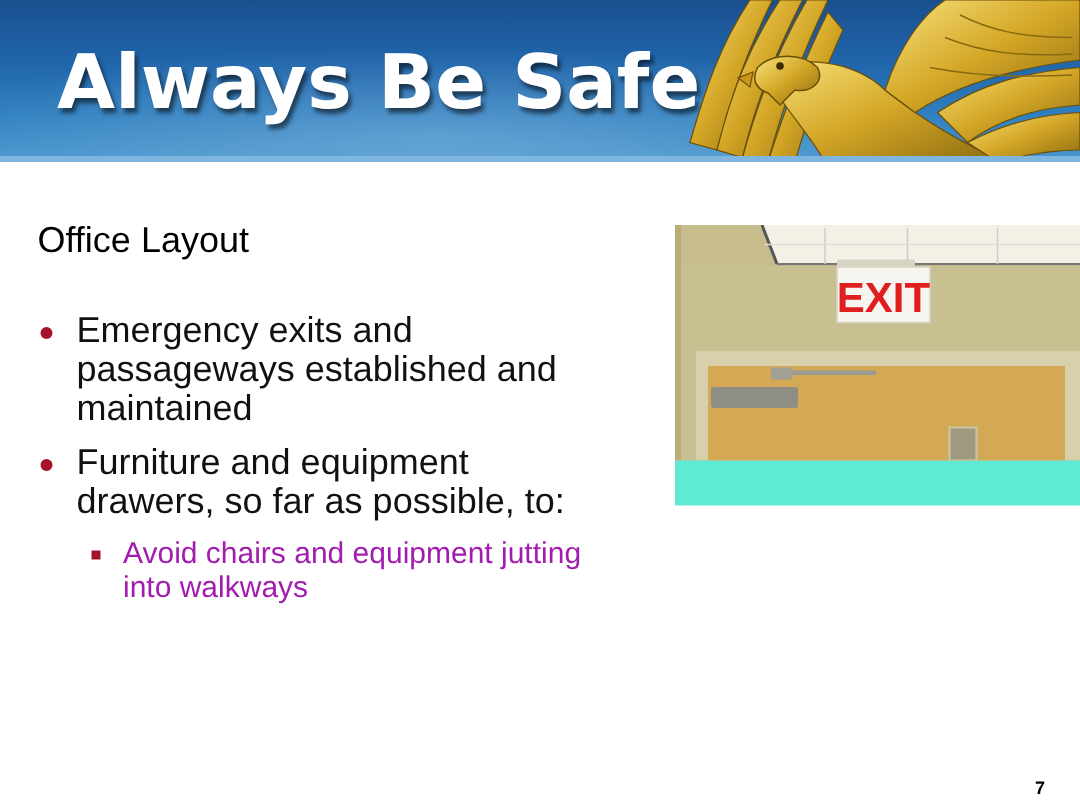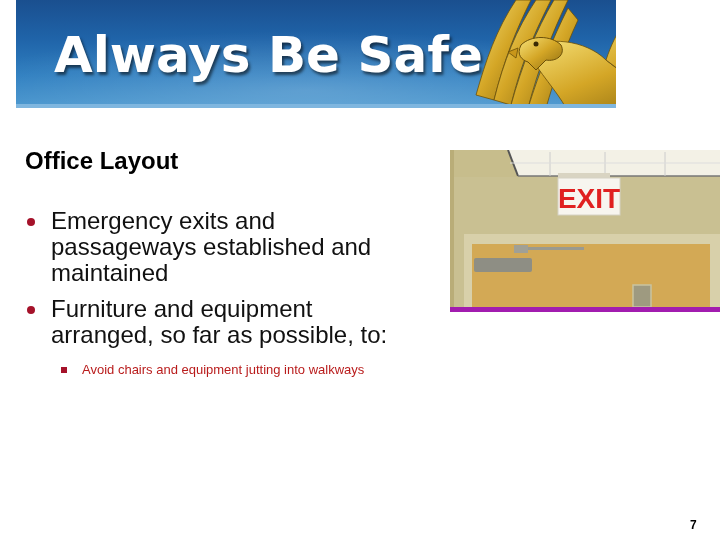--- a/index.html
+++ b/index.html
@@ -1,31 +1,31 @@
 <!DOCTYPE html>
 <html><head>
 <meta charset="utf-8">
 <style>
   html, body { margin:0; padding:0; }
   body { width:720px; height:540px; position:relative; overflow:hidden; background:#ffffff; font-family:"Liberation Sans", sans-serif; }
-  .banner { position:absolute; left:16px; top:0; width:600px; height:108px;
+  .banner { position:absolute; left:0; top:0; width:720px; height:108px;
     background: linear-gradient(180deg, #1a4f8f 0%, #1f63a8 35%, #2f7fc0 70%, #4a97cf 100%); overflow:hidden;text-align:right; }
   .banner::after { content:""; position:absolute; left:0; right:0; bottom:0; height:4px; background:#7fb6df; }
   .banner-shine { position:absolute; left:-60px; top:30px; width:700px; height:120px; border-radius:50%;
     background: radial-gradient(ellipse at center, rgba(255,255,255,0.18) 0%, rgba(255,255,255,0) 70%); }
   .banner-title { position:absolute; left:38px; top:26px; font-size:50px; font-weight:bold; color:#ffffff;
     letter-spacing:0px; text-shadow: 2px 3px 3px rgba(0,0,0,0.55); font-family:"DejaVu Sans", sans-serif; }
   .eagle { position:absolute; left:440px; top:0; width:280px; height:108px; }
-  .slide-title { position:absolute; left:25px; top:147px; font-size:24px; font-weight:bold; color:#000; }
+  .slide-title { position:absolute; left:25px; top:147px; font-size:24px; font-weight:normal; color:#000; }
   .content { position:absolute; left:25px; top:208px; width:375px; }
   .b1 { position:relative; padding-left:26px; font-size:24px; line-height:26px; color:#111; margin-bottom:10px; }
   .b1 .dot { position:absolute; left:2px; top:10px; width:8px; height:8px; border-radius:50%; background:#a5122a; }
-  .b2 { position:relative; padding-left:57px; font-size:13px; line-height:23px; color:#b91c1c; margin-bottom:8px; }
+  .b2 { position:relative; padding-left:57px; font-size:20px; line-height:23px; color:#a21caf; margin-bottom:8px; }
   .b2 .sq { position:absolute; left:36px; top:9px; width:6px; height:6px; background:#a5122a; }
-  .photo { position:absolute; left:450px; top:150px; width:270px; height:162px; background:#a21caf; overflow:hidden; }
+  .photo { position:absolute; left:450px; top:150px; width:270px; height:187px; background:#5eead4; overflow:hidden; }
   .page-num { position:absolute; left:690px; top:518px; font-size:12px; font-weight:bold; color:#000; }
 </style>
 </head>
 <body>
 
 <div class="banner">
   <div class="banner-shine"></div>
   <div class="banner-title">Always Be Safe</div>
   <svg class="eagle" viewBox="0 0 280 108">
     <defs>
@@ -64,21 +64,21 @@
 
 <div class="slide-title">Office Layout</div>
 
 <div class="content">
   <div class="b1">
     <span class="dot"></span>
     <span>Emergency exits and passageways established and maintained</span>
   </div>
   <div class="b1">
     <span class="dot"></span>
-    <span>Furniture and equipment arranged, so far as possible, to:</span>
+    <span>Furniture and equipment drawers, so far as possible, to:</span>
   </div>
   <div class="b2">
     <span class="sq"></span>
     <span>Avoid chairs and equipment jutting into walkways</span>
   </div>
 </div>
 
 <div class="photo">
   <svg width="270" height="157" viewBox="0 0 270 157">
     <rect x="0" y="0" width="270" height="157" fill="#c7bd8c"></rect>

